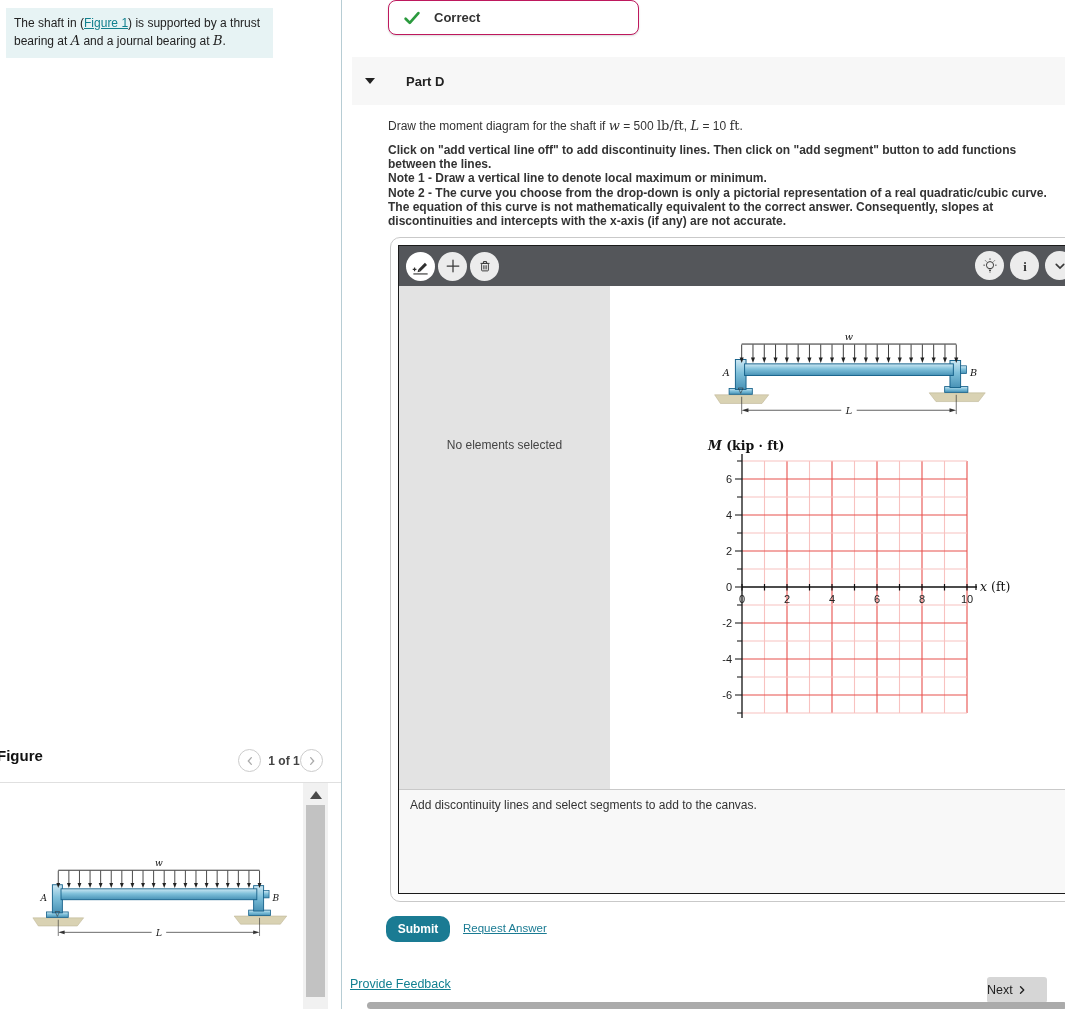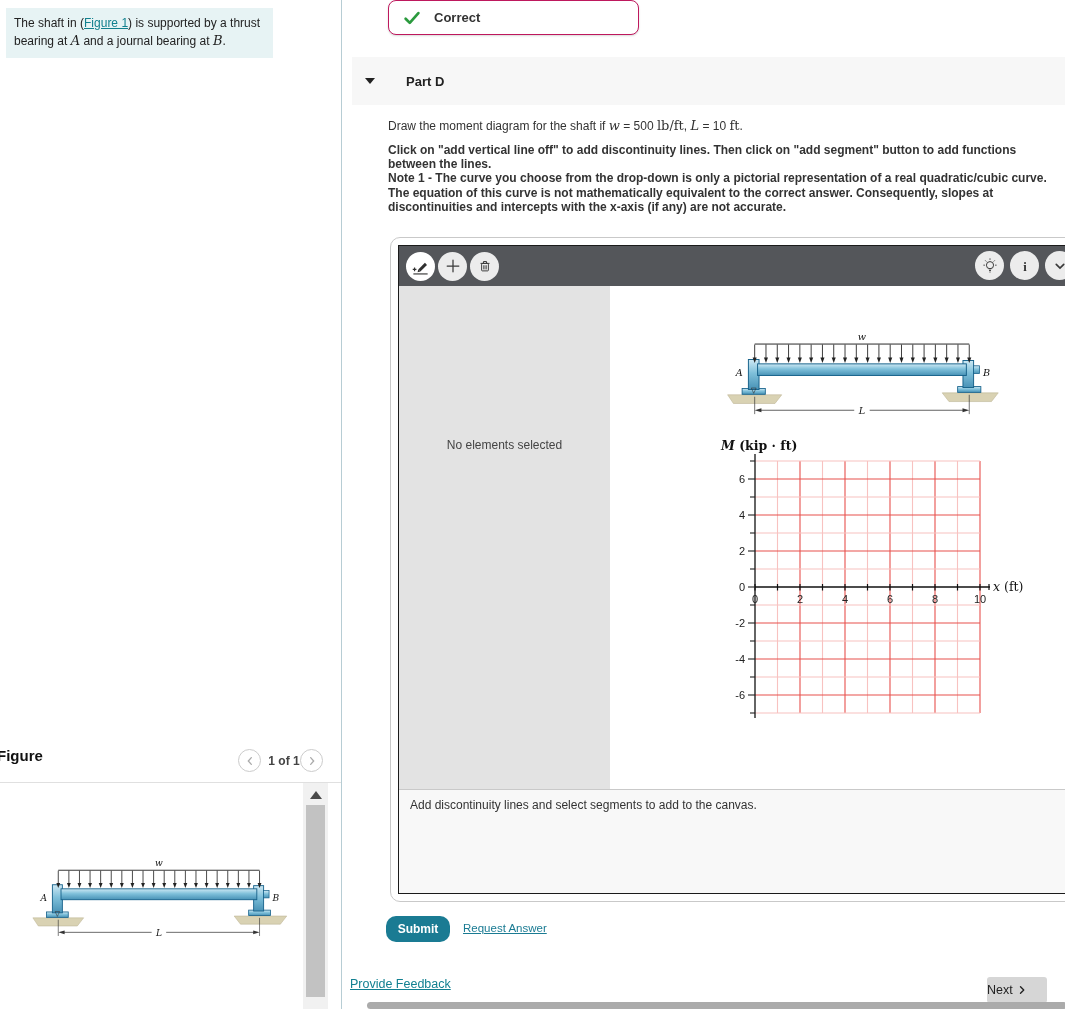--- a/index.html
+++ b/index.html
@@ -46,21 +46,21 @@
   .canvas-box { left:390px; top:237px; width:700px; height:665px; background:#fff;
                 border:1px solid #c9c9c9; border-radius:10px; padding:7px; }
   .canvas-inner { width:100%; height:100%; border:1px solid #1b1b1b; display:flex; flex-direction:column; }
   .tb { flex:none; height:40px; background:#54565a; position:relative;
         display:flex; align-items:center; padding-left:4px; }
   .tb-btn { width:29px; height:29px; border-radius:50%; background:#ececec; border:none;
             margin-left:3px; display:flex; align-items:center; justify-content:center; cursor:pointer; }
   .tb-btn.active { background:#fff; }
   .tb-right { position:absolute; left:576px; top:5px; display:flex; gap:3px; }
   .content-row { flex:1; display:flex; min-height:0; }
-  .panel-left { flex:none; width:211px; background:#e3e3e3; margin-right:16px;
+  .panel-left { flex:none; width:211px; background:#e3e3e3; margin-right:3px;
                 text-align:center; padding-top:152px; font-size:12px; color:#444; }
   .draw-area { flex:1; background:#fff; position:relative; overflow:hidden; }
   .strip { flex:none; height:104px; border-top:1px solid #c9c9c9; background:#f8f8f8;
            padding:8px 11px; font-size:12px; color:#333; }
   .beam-holder { position:absolute; }
   .beam-holder svg { width:100%; display:block; }
   .bt { font-family:"DejaVu Serif",serif; font-size:10px; fill:#111; }
   .it { font-style:italic; }
   .tick-label { font-family:"Liberation Sans",sans-serif; font-size:11px; fill:#222; }
   .m-label { font-family:"DejaVu Serif",serif; font-size:12.5px; font-weight:bold; fill:#111; }
@@ -201,21 +201,22 @@
   <div class="tri-down"></div>
   <span class="part-title">Part D</span>
 </div>
 
 <div class="abs prompt-line">
   <span>Draw the moment diagram for the shaft if </span><span class="math">w</span><span> = 500 </span><span class="unit">lb/ft</span><span>, </span><span class="math">L</span><span> = 10 </span><span class="unit">ft</span><span>.</span>
 </div>
 
 <div class="abs notes">
   <div>Click on "add vertical line off" to add discontinuity lines. Then click on "add segment" button to add functions between the lines.</div>
-  <div>Note 1 - The curve you choose from the drop-down is only a pictorial representation of a real quadratic/cubic curve. The equation of this curve is not mathematically equivalent to the correct answer. Consequently, slopes at discontinuities and intercepts with the x-axis (if any) are not accurate.</div>
+  <div>Note 1 - Draw a vertical line to denote local maximum or minimum.</div>
+  <div>Note 2 - The curve you choose from the drop-down is only a pictorial representation of a real quadratic/cubic curve. The equation of this curve is not mathematically equivalent to the correct answer. Consequently, slopes at discontinuities and intercepts with the x-axis (if any) are not accurate.</div>
 </div>
 
 <div class="abs canvas-box">
   <div class="canvas-inner">
     <div class="tb">
       <button class="tb-btn active">
         <svg width="19" height="19" viewBox="0 0 24 24">
           <path d="M9.2 15.8 L17.6 7.4 L20.2 10 L11.8 18.4 Z" fill="#2f2f2f"></path>
           <path d="M9.2 15.8 L8.3 19.3 L11.8 18.4 Z" fill="#2f2f2f"></path>
           <path d="M4.5 13.4 v4.6 M2.2 15.7 h4.6" stroke="#2f2f2f" stroke-width="1.5" fill="none"></path>

